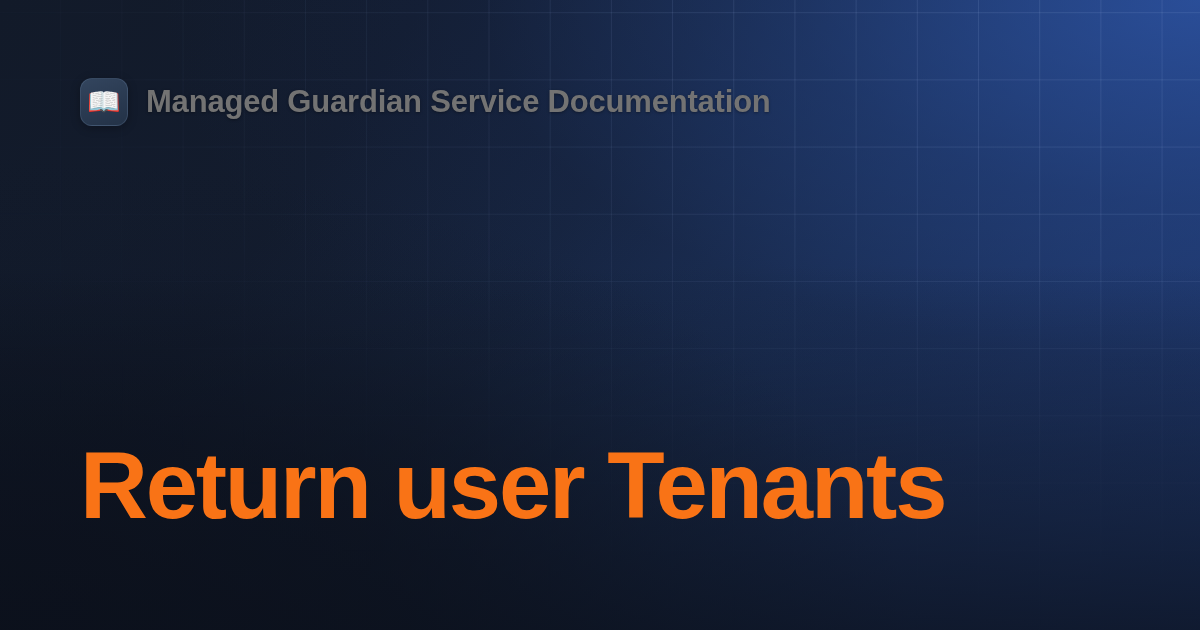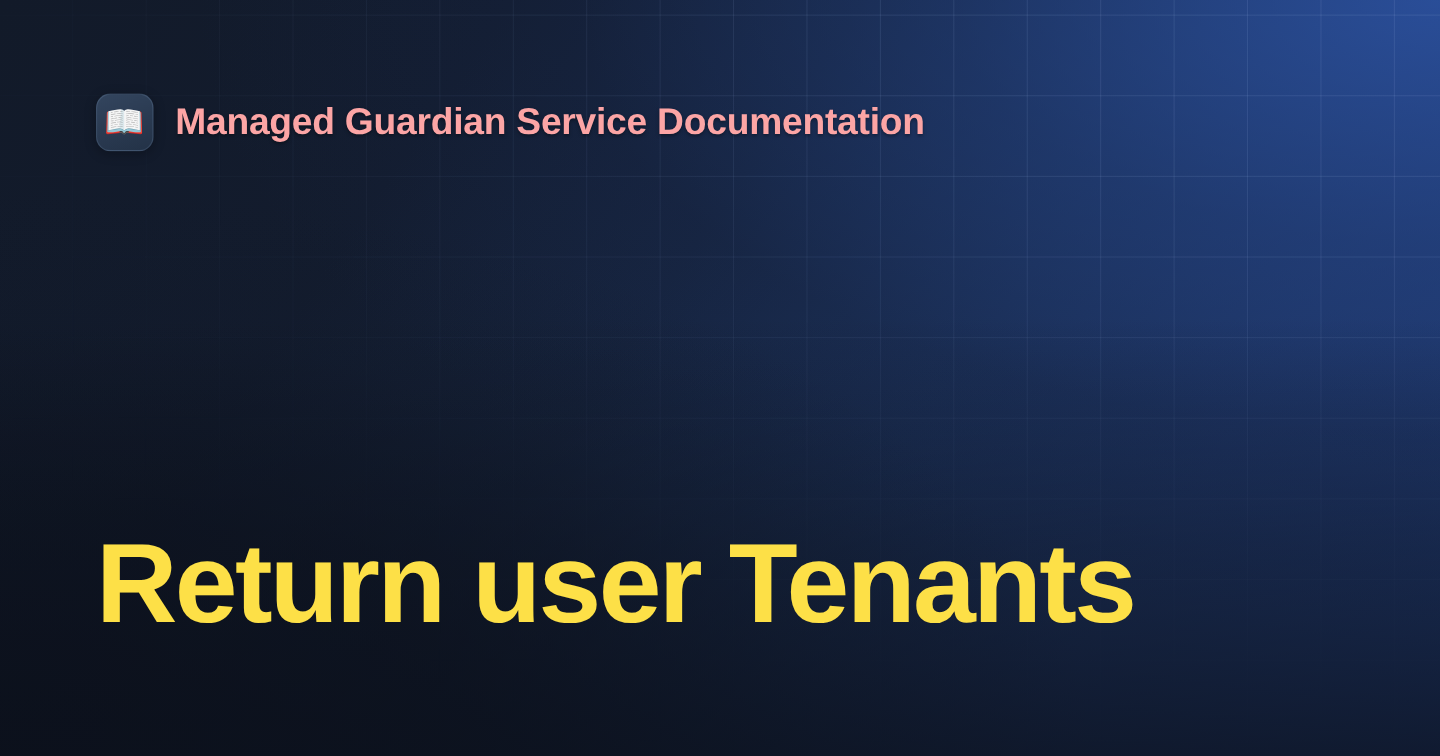--- a/index.html
+++ b/index.html
@@ -113,36 +113,36 @@
     box-sizing: border-box;
     display: flex;
     align-items: center;
     justify-content: center;
     font-size: 27px;
     line-height: 1;
     box-shadow: 0 2px 10px rgba(0,0,0,0.28);
   }
 
   .brand-title {
-    color: #fca5a5;
+    color: #737373;
     font-size: 31px;
     font-weight: bold;
     letter-spacing: -0.2px;
     white-space: nowrap;
     text-shadow: 0 1px 3px rgba(0,0,0,0.35);
   }
 
   .headline-wrap {
     display: flex;
     align-items: flex-end;
     padding-bottom: 22px;
   }
 
   .headline {
-    color: #fde047;
+    color: #f97316;
     font-size: 94px;
     font-weight: bold;
     line-height: 1.02;
     letter-spacing: -2.2px;
     margin: 0;
     max-width: 1040px;
   }
 </style>
 </head>
 <body>

